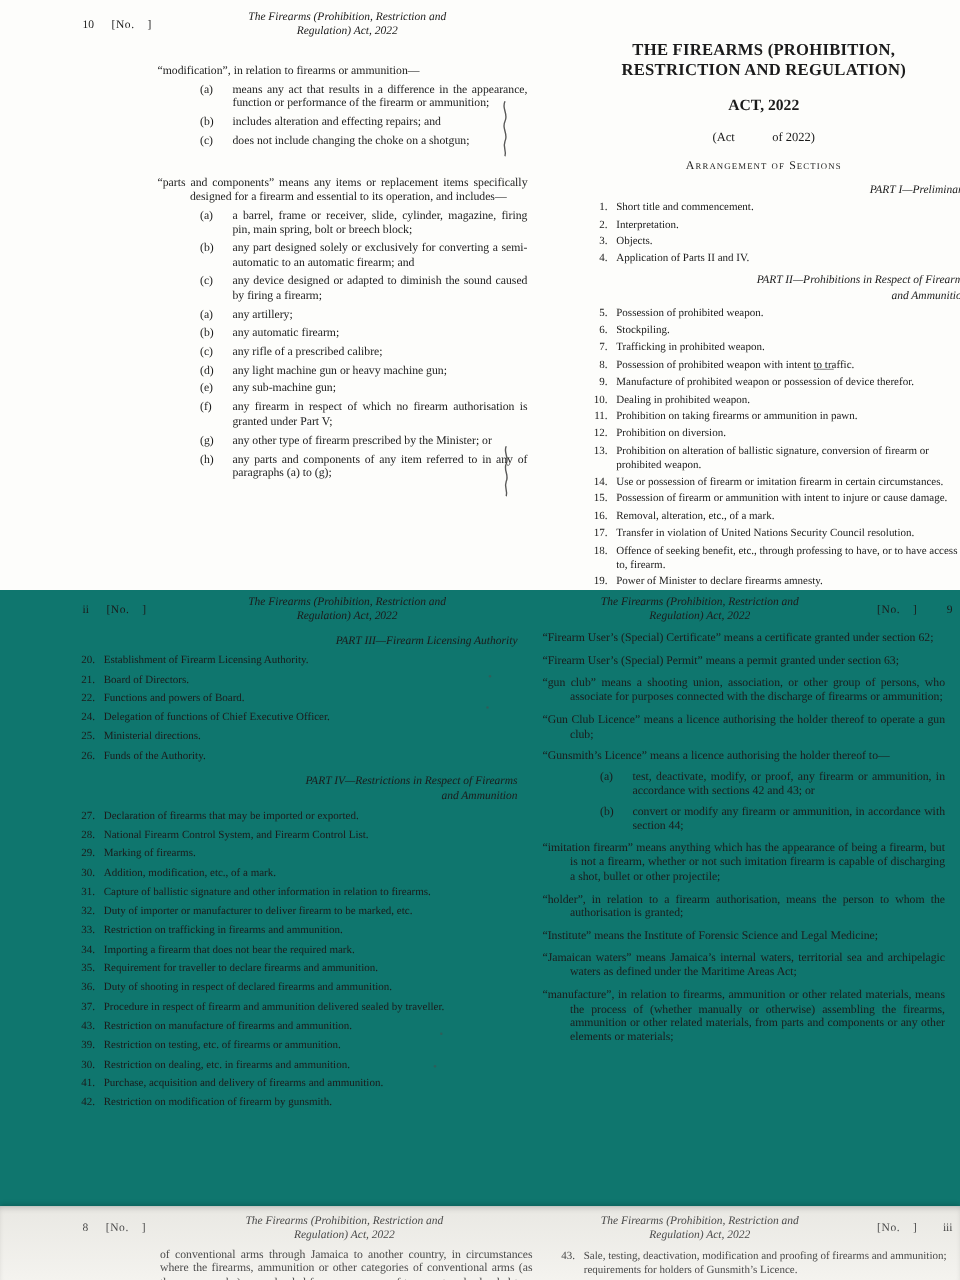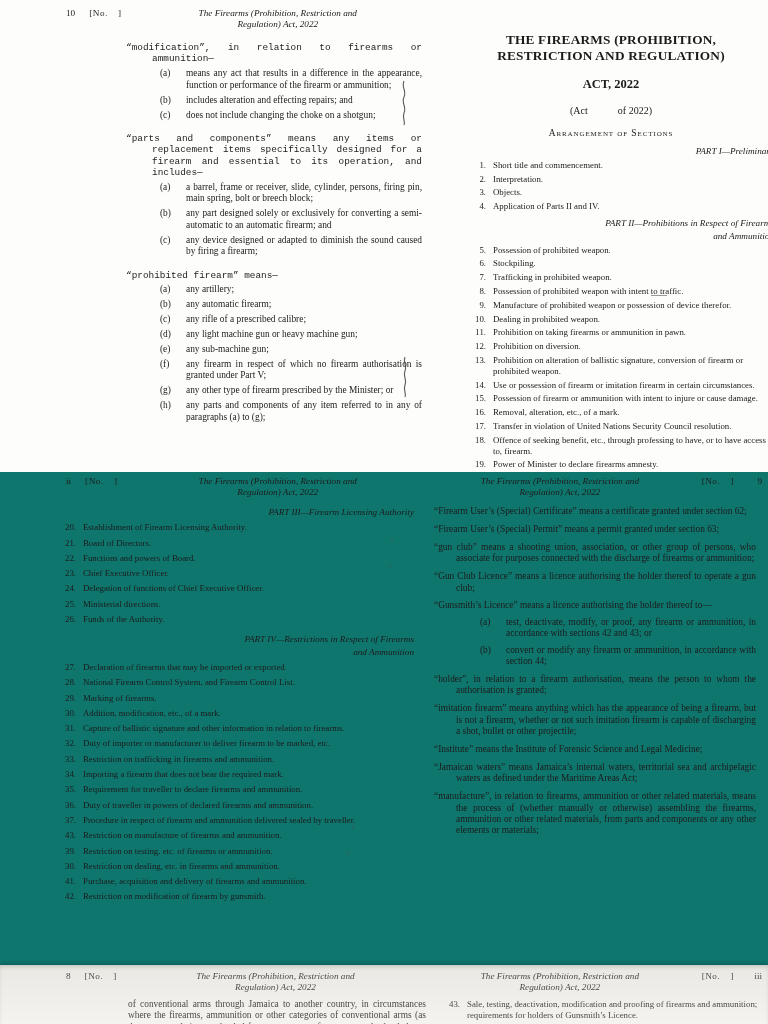--- a/index.html
+++ b/index.html
@@ -15,21 +15,21 @@
 
   .page { position:absolute; }
   .page-10  { left:38px;  top:8px;  width:396px; }
   .page-title{ left:446px; top:32px; width:330px; }
   .page-ii  { left:38px;  top:4px;  width:400px; }
   .page-9   { left:428px; top:4px;  width:334px; }
   .page-8   { left:38px;  top:6px;  width:396px; }
   .page-iii { left:428px; top:6px;  width:334px; }
 
   
-  .runhead { display:flex; align-items:flex-start; font-size:9.2px; line-height:11px; }
+  .runhead { display:flex; align-items:center; font-size:9.2px; line-height:11px; }
   .runhead-l { padding-left:28px; }
   .runhead-l .nobr { margin-left:14px; letter-spacing:.5px; }
   .runhead .rtitle { flex:1; text-align:center; font-style:italic; }
   .runhead .rtitle span { display:block; }
   .runhead-r .nobr { margin:0 6px 0 10px; letter-spacing:.5px; }
   .runhead-r .pnum { width:22px; text-align:right; }
 
   
   .tp-title { text-align:center; font-weight:bold; font-size:13.3px; line-height:15.5px; letter-spacing:.2px; }
   .tp-title span { display:block; }
@@ -38,21 +38,21 @@
   .tp-arr   { text-align:center; font-variant:small-caps; font-size:9.5px; letter-spacing:.9px; margin-top:12px; }
 
   
   .blk .num    { flex:none; width:16px; text-align:right; margin-right:7px; }
   .blk .letter { flex:none; width:26px; }
   .blk .txt    { flex:1; }
   .blk.part, .blk.part-cont { text-align:right; font-style:italic; font-size:9.2px; }
   .blk.part { margin-top:7px; margin-bottom:2px; }
   .blk.part-cont { margin-top:0; margin-bottom:2px; }
   .blk.toc { display:flex; }
-  .blk.lead { padding-left:26px; text-indent:-26px; text-align:justify; margin-top:12px;font-family:Liberation Mono, monospace; }
+  .blk.lead { padding-left:26px; text-indent:-26px; text-align:justify; margin-top:22px; }
   .blk.item { display:flex; text-align:justify; }
   .blk.def  { padding-left:22px; text-indent:-22px; text-align:justify; margin-top:6.5px; }
 
   
   .p10-body { margin:10px 0 0 88px; width:296px; font-size:9.4px; line-height:11.4px; }
   .p10-body .blk.item { margin-left:34px; margin-top:3.5px; }
 
   
   .tp-list { margin:8px 0 0 24px; width:304px; font-size:8.8px; line-height:10.8px; }
   .tp-list .blk.toc { margin-top:3px; }
@@ -117,36 +117,31 @@
             <span class="txt">does not include changing the choke on a shotgun;</span>
           </div>
           <div class="blk lead">
             
             
             <span class="txt">“parts and components” means any items or replacement items specifically designed for a firearm and essential to its operation, and includes—</span>
           </div>
           <div class="blk item">
 
             <span class="letter">(a)</span>
-            <span class="txt">a barrel, frame or receiver, slide, cylinder, persons, firing pin, main spring, bolt or breech block;</span>
+            <span class="txt">a barrel, frame or receiver, slide, cylinder, magazine, firing pin, main spring, bolt or breech block;</span>
           </div>
           <div class="blk item">
 
             <span class="letter">(b)</span>
             <span class="txt">any part designed solely or exclusively for converting a semi-automatic to an automatic firearm; and</span>
           </div>
           <div class="blk item">
 
             <span class="letter">(c)</span>
             <span class="txt">any device designed or adapted to diminish the sound caused by firing a firearm;</span>
-          </div>
-          <div class="blk lead">
-            
-            
-            <span class="txt">“prohibited firearm” means—</span>
           </div>
           <div class="blk item">
 
             <span class="letter">(a)</span>
             <span class="txt">any artillery;</span>
           </div>
           <div class="blk item">
 
             <span class="letter">(b)</span>
             <span class="txt">any automatic firearm;</span>
@@ -334,25 +329,20 @@
             <span class="num">21.</span>
 
             <span class="txt">Board of Directors.</span>
           </div>
           <div class="blk toc">
             <span class="num">22.</span>
 
             <span class="txt">Functions and powers of Board.</span>
           </div>
           <div class="blk toc">
-            <span class="num">23.</span>
-
-            <span class="txt">Chief Executive Officer.</span>
-          </div>
-          <div class="blk toc">
             <span class="num">24.</span>
 
             <span class="txt">Delegation of functions of Chief Executive Officer.</span>
           </div>
           <div class="blk toc">
             <span class="num">25.</span>
 
             <span class="txt">Ministerial directions.</span>
           </div>
           <div class="blk toc">
@@ -411,21 +401,21 @@
             <span class="txt">Importing a firearm that does not bear the required mark.</span>
           </div>
           <div class="blk toc">
             <span class="num">35.</span>
 
             <span class="txt">Requirement for traveller to declare firearms and ammunition.</span>
           </div>
           <div class="blk toc">
             <span class="num">36.</span>
 
-            <span class="txt">Duty of traveller in powers of declared firearms and ammunition.</span>
+            <span class="txt">Duty of shooting in respect of declared firearms and ammunition.</span>
           </div>
           <div class="blk toc">
             <span class="num">37.</span>
 
             <span class="txt">Procedure in respect of firearm and ammunition delivered sealed by traveller.</span>
           </div>
           <div class="blk toc">
             <span class="num">43.</span>
 
             <span class="txt">Restriction on manufacture of firearms and ammunition.</span>
@@ -494,26 +484,26 @@
             <span class="txt">test, deactivate, modify, or proof, any firearm or ammunition, in accordance with sections 42 and 43; or</span>
           </div>
           <div class="blk item">
 
             <span class="letter">(b)</span>
             <span class="txt">convert or modify any firearm or ammunition, in accordance with section 44;</span>
           </div>
           <div class="blk def">
             
             
+            <span class="txt">“imitation firearm” means anything which has the appearance of being a firearm, but is not a firearm, whether or not such imitation firearm is capable of discharging a shot, bullet or other projectile;</span>
+          </div>
+          <div class="blk def">
+            
+            
             <span class="txt">“holder”, in relation to a firearm authorisation, means the person to whom the authorisation is granted;</span>
-          </div>
-          <div class="blk def">
-            
-            
-            <span class="txt">“imitation firearm” means anything which has the appearance of being a firearm, but is not a firearm, whether or not such imitation firearm is capable of discharging a shot, bullet or other projectile;</span>
           </div>
           <div class="blk def">
             
             
             <span class="txt">“Institute” means the Institute of Forensic Science and Legal Medicine;</span>
           </div>
           <div class="blk def">
             
             
             <span class="txt">“Jamaican waters” means Jamaica’s internal waters, territorial sea and archipelagic waters as defined under the Maritime Areas Act;</span>

